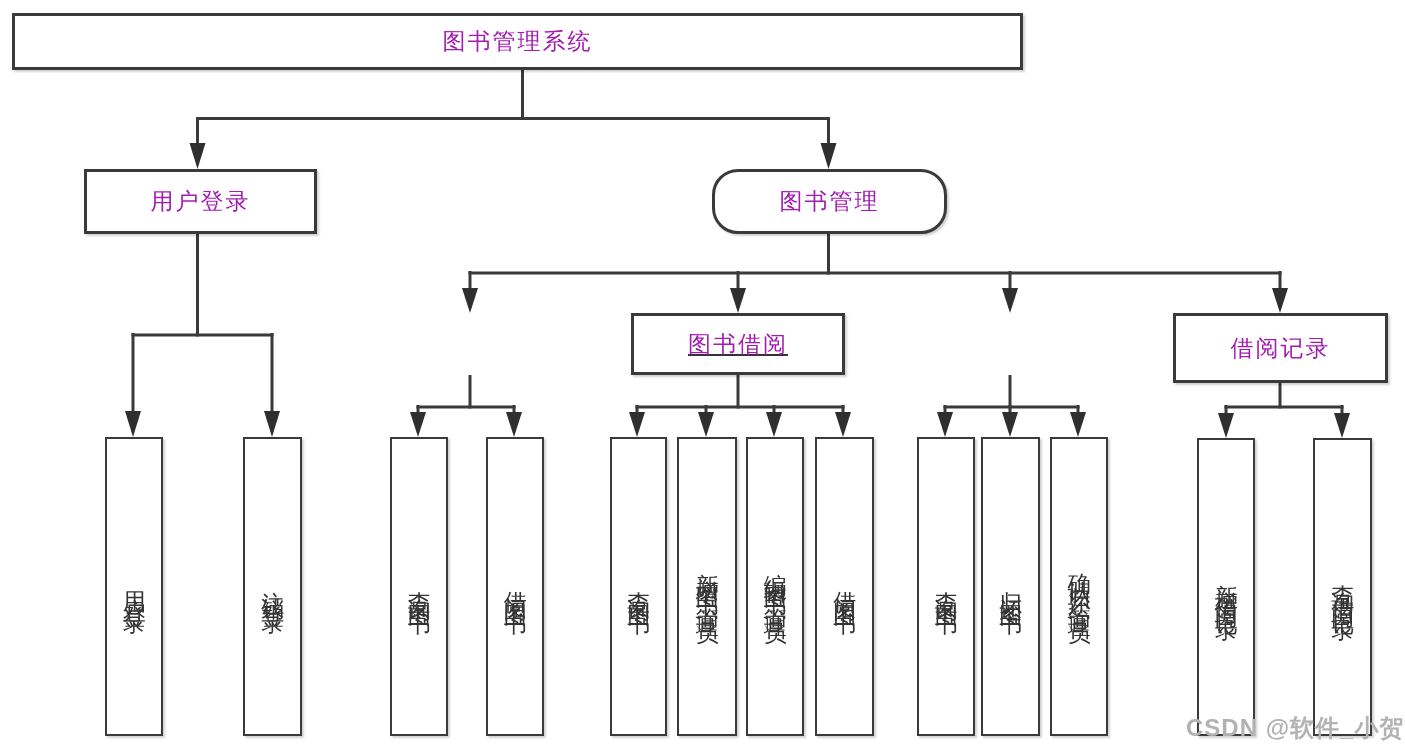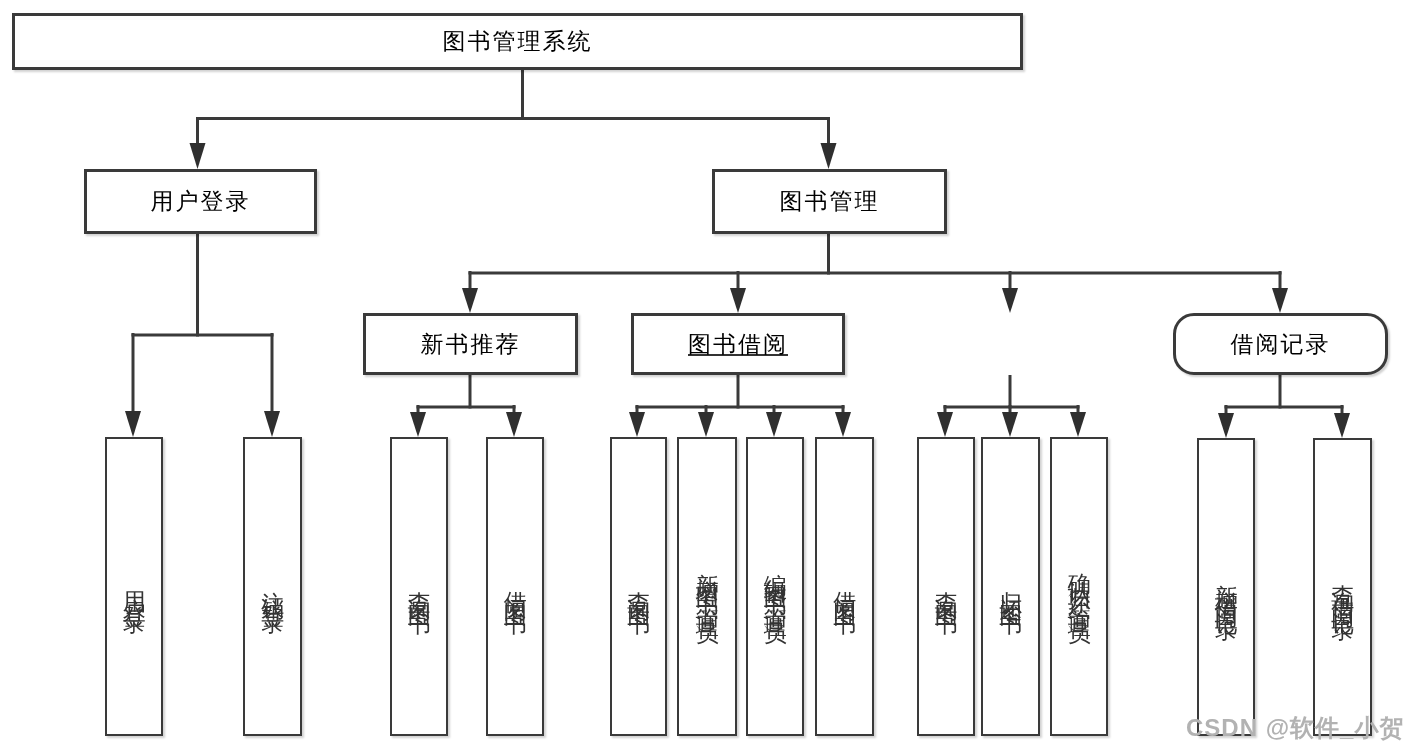--- a/index.html
+++ b/index.html
@@ -7,21 +7,21 @@
     position:relative;width:1405px;height:747px;background:#ffffff;overflow:hidden;
     font-family:"Liberation Sans","DejaVu Sans",sans-serif;color:#333333;
   }
   .connectors{position:absolute;left:0;top:0;width:1405px;height:747px;z-index:1;}
   .box{
     position:absolute;box-sizing:border-box;background:#ffffff;
     border:3px solid #3a3a3a;z-index:2;
     box-shadow:2px 2px 2px rgba(0,0,0,0.18);
     display:flex;align-items:center;justify-content:center;
   }
-  .hlabel{font-size:23px;letter-spacing:2px;color:#000000;white-space:nowrap;text-align:right;}
+  .hlabel{font-size:23px;letter-spacing:2px;color:#a21caf;white-space:nowrap;text-align:right;}
   .leaf{border-width:2.5px;}
   .vtext{
     writing-mode:vertical-rl;text-orientation:mixed;
     font-size:23px;letter-spacing:7px;line-height:1.1;color:#333333;
   }
   .watermark{
     position:absolute;left:1186px;top:712px;z-index:3;
     font-size:24px;font-weight:600;color:#b2b2b2;white-space:nowrap;
     letter-spacing:1px;
   }
@@ -104,31 +104,28 @@
     </g>
   </svg>
 
   <div class="box" style="left:12px;top:13px;width:1011px;height:57px;">
     <span class="hlabel">图书管理系统</span>
   </div>
 
   <div class="box" style="left:84px;top:169px;width:233px;height:65px;">
     <span class="hlabel">用户登录</span>
   </div>
-  <div class="box" style="left:712px;top:169px;width:235px;height:65px;">
+  <div class="box" style="left:712px;top:169px;width:235px;height:65px;border-radius:26px;">
     <span class="hlabel">图书管理</span>
   </div>
 
-  <div class="box" style="left:363px;top:313px;width:215px;height:62px;">
-    <span class="hlabel">新书推荐</span>
-  </div>
   <div class="box" style="left:631px;top:313px;width:214px;height:62px;text-decoration:underline;">
     <span class="hlabel">图书借阅</span>
   </div>
-  <div class="box" style="left:1173px;top:313px;width:215px;height:62px;border-radius:21px;">
+  <div class="box" style="left:1173px;top:313px;width:215px;height:70px;">
     <span class="hlabel">借阅记录</span>
   </div>
 
   <div class="box leaf" style="left:105px;top:437px;width:58px;height:299px;">
     <span class="vtext">用户登录</span>
   </div>
   <div class="box leaf" style="left:243px;top:437px;width:59px;height:299px;">
     <span class="vtext">注销登录</span>
   </div>
 

